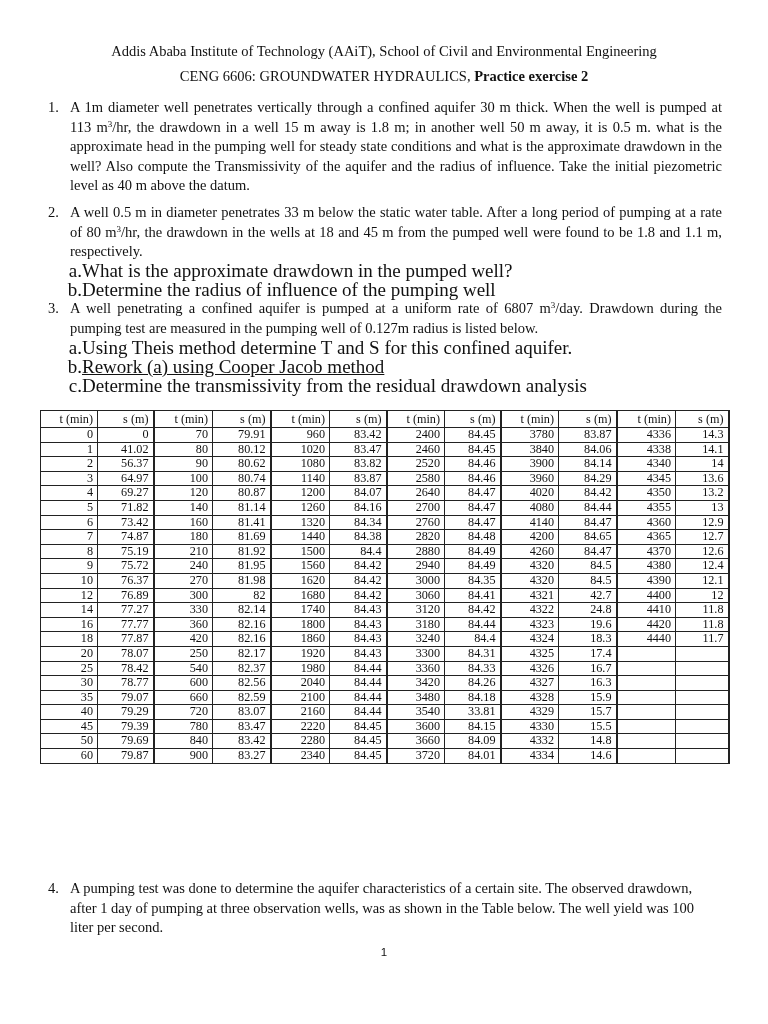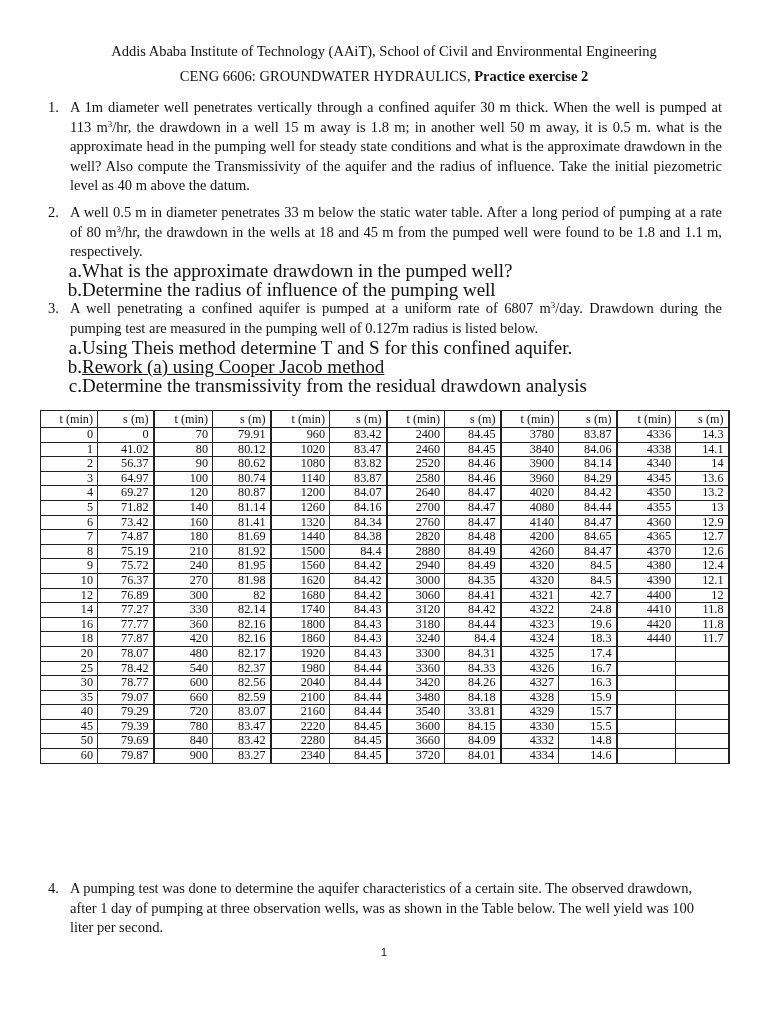--- a/index.html
+++ b/index.html
@@ -318,21 +318,21 @@
           <td>3240</td>
           <td class="pair-end">84.4</td>
           <td>4324</td>
           <td class="pair-end">18.3</td>
           <td>4440</td>
           <td class="pair-end">11.7</td>
         </tr>
         <tr>
           <td>20</td>
           <td class="pair-end">78.07</td>
-          <td>480</td>
+          <td>250</td>
           <td class="pair-end">82.17</td>
           <td>1920</td>
           <td class="pair-end">84.43</td>
           <td>3300</td>
           <td class="pair-end">84.31</td>
           <td>4325</td>
           <td class="pair-end">17.4</td>
           <td></td>
           <td class="pair-end"></td>
         </tr>

